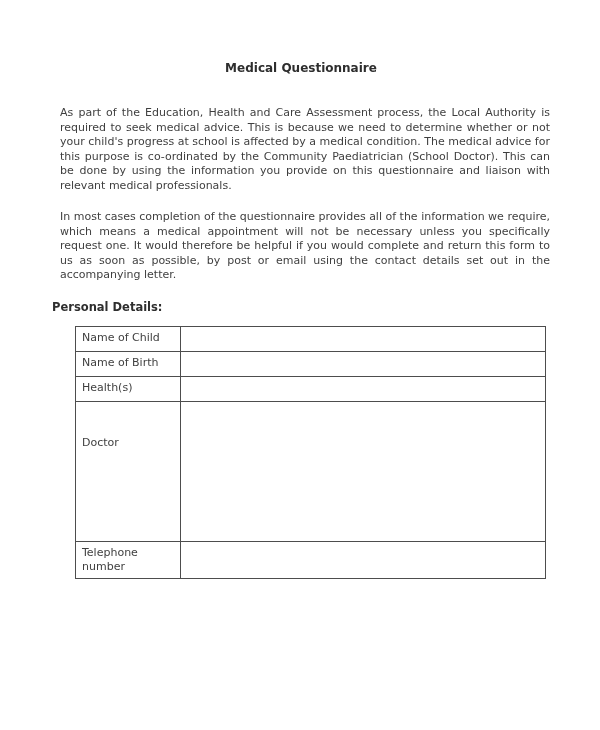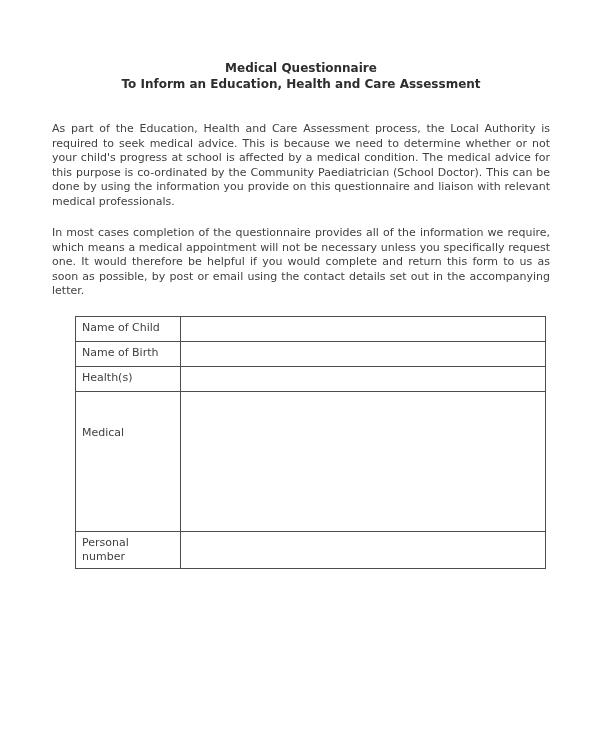--- a/index.html
+++ b/index.html
@@ -27,21 +27,21 @@
   .title-line {
     font-size: 12px;
     font-weight: bold;
     line-height: 16px;
     color: #2e2e2e;
   }
   .para {
     font-size: 11px;
     line-height: 14.5px;
     text-align: justify;
-    margin: 0 0 17px 0;
+    margin: 0 0 17px 8px;
   }
   .section-heading {
     font-size: 11.5px;
     font-weight: bold;
     color: #2e2e2e;
     margin: 4px 0 12px 0;
   }
   table.pd-table {
     border-collapse: collapse;
     table-layout: fixed;
@@ -65,47 +65,47 @@
   tr.row-address td.label-cell { padding-top: 34px; }
   tr.row-phone td { height: 34px; }
 </style>
 </head>
 <body>
 
 <div class="page">
 
   <div class="title-block">
     <div class="title-line">Medical Questionnaire</div>
-    <div class="title-line">To Inform an Education, Health and Care Assessment</div>
   </div>
 
   <p class="para">As part of the Education, Health and Care Assessment process, the Local Authority is required to seek medical advice.  This is because we need to determine whether or not your child's progress at school is affected by a medical condition.  The medical advice for this purpose is co-ordinated by the Community Paediatrician (School Doctor).  This can be done by using the information you provide on this questionnaire and liaison with relevant medical professionals.</p>
 
   <p class="para">In most cases completion of the questionnaire provides all of the information we require, which means a medical appointment will not be necessary unless you specifically request one.  It would therefore be helpful if you would complete and return this form to us as soon as possible, by post or email using the contact details set out in the accompanying letter.</p>
 
 
+  <div class="section-heading">Personal Details:</div>
 
   <table class="pd-table">
     <tbody>
         <tr class="row-small">
       <td class="label-cell">Name of Child</td>
       <td class="value-cell"></td>
     </tr>
     <tr class="row-small">
       <td class="label-cell">Name of Birth</td>
       <td class="value-cell"></td>
     </tr>
     <tr class="row-small">
       <td class="label-cell">Health(s)</td>
       <td class="value-cell"></td>
     </tr>
     <tr class="row-address">
-      <td class="label-cell">Medical</td>
+      <td class="label-cell">Doctor</td>
       <td class="value-cell"></td>
     </tr>
     <tr class="row-phone">
-      <td class="label-cell">Personal number</td>
+      <td class="label-cell">Telephone number</td>
       <td class="value-cell"></td>
     </tr>
   </tbody>
     </table>
 
 </div>
 
 </body></html>

